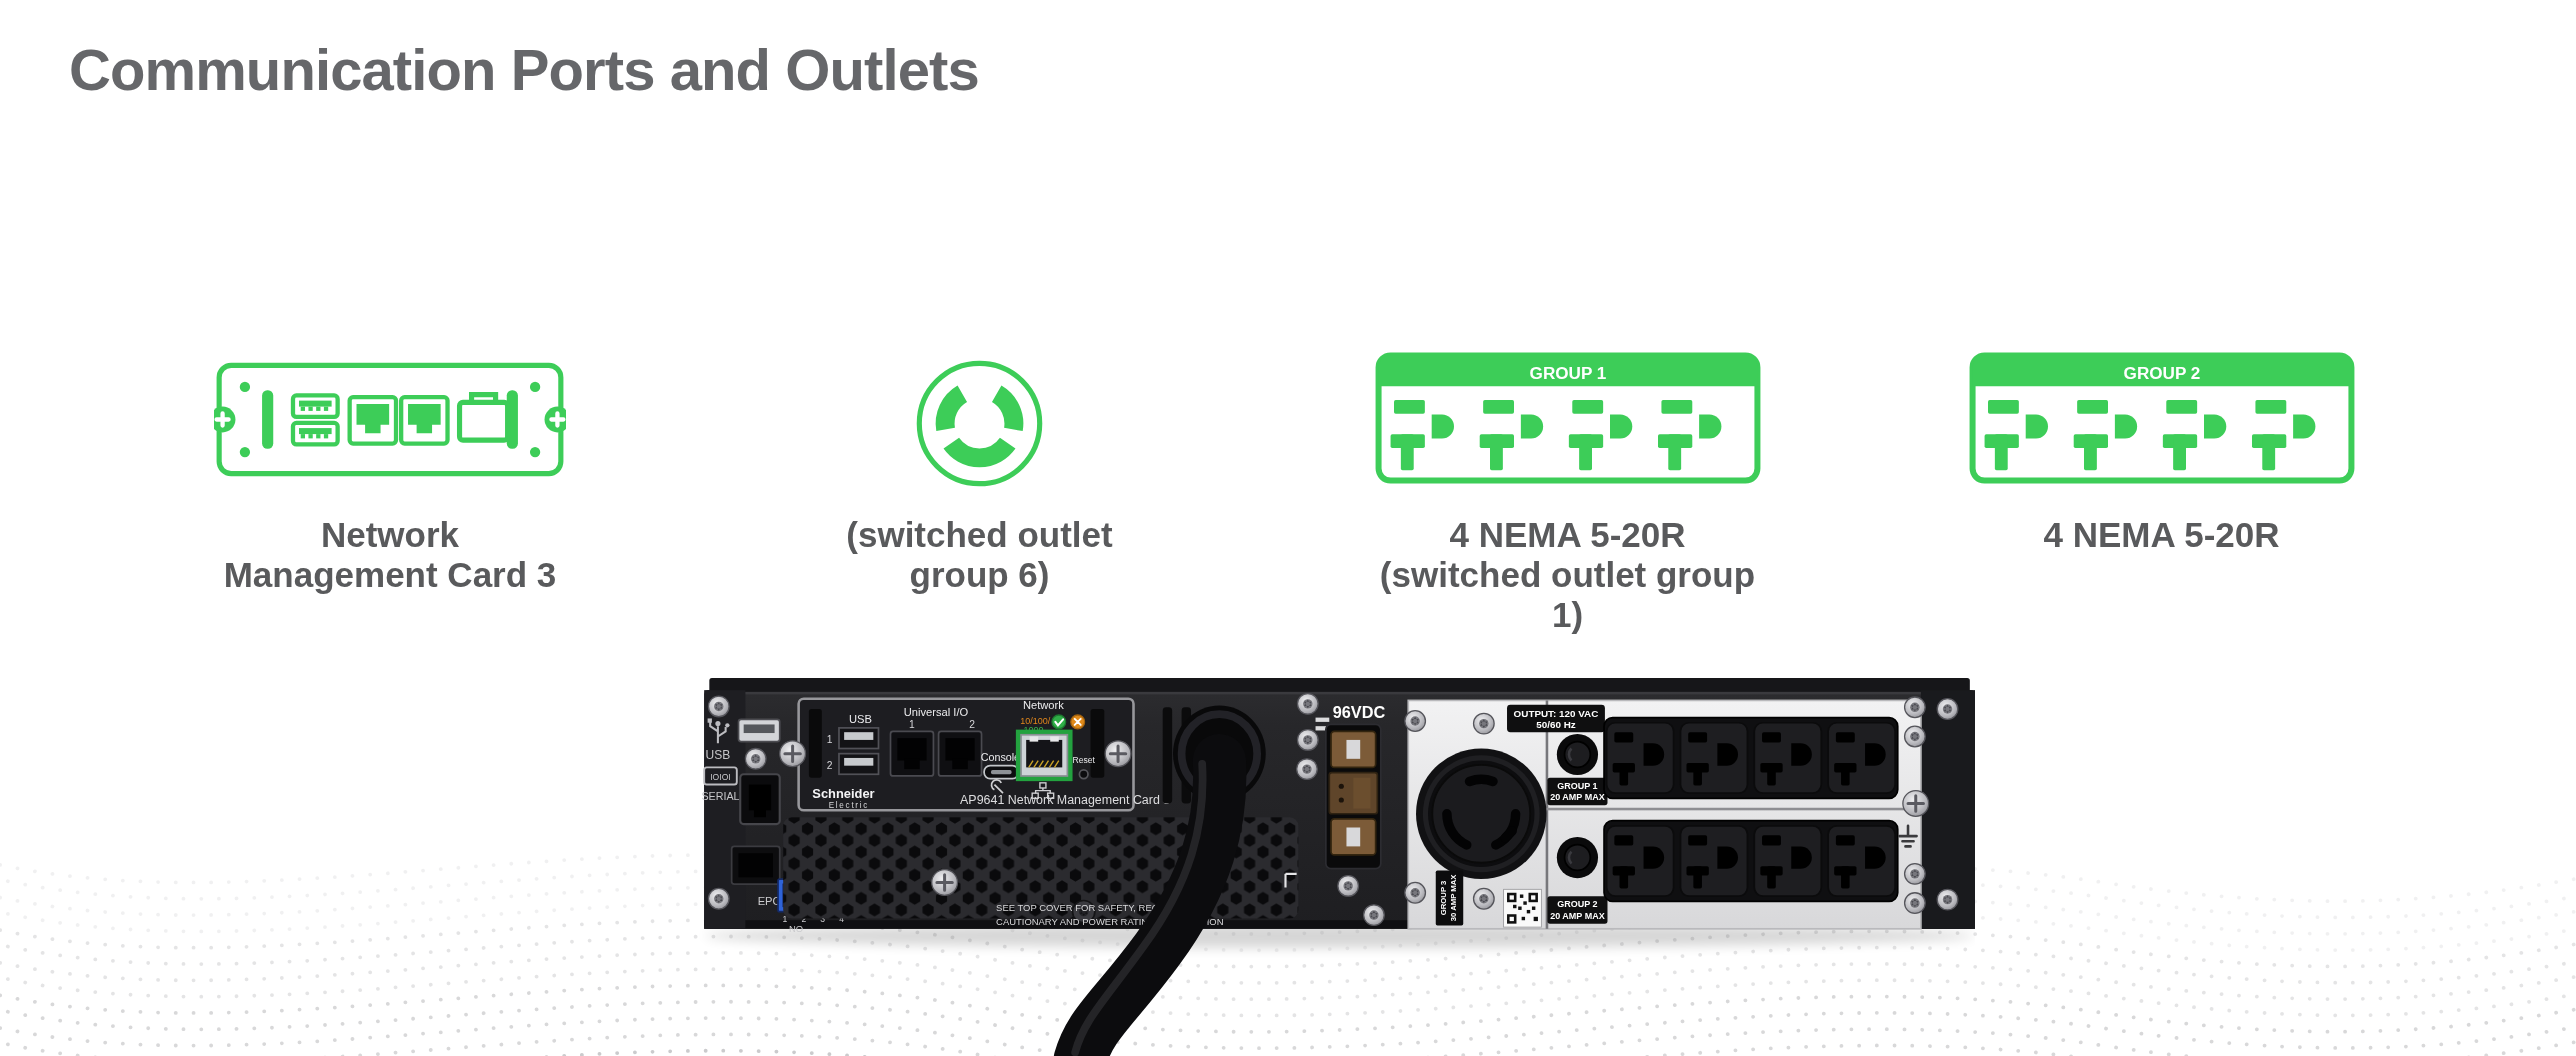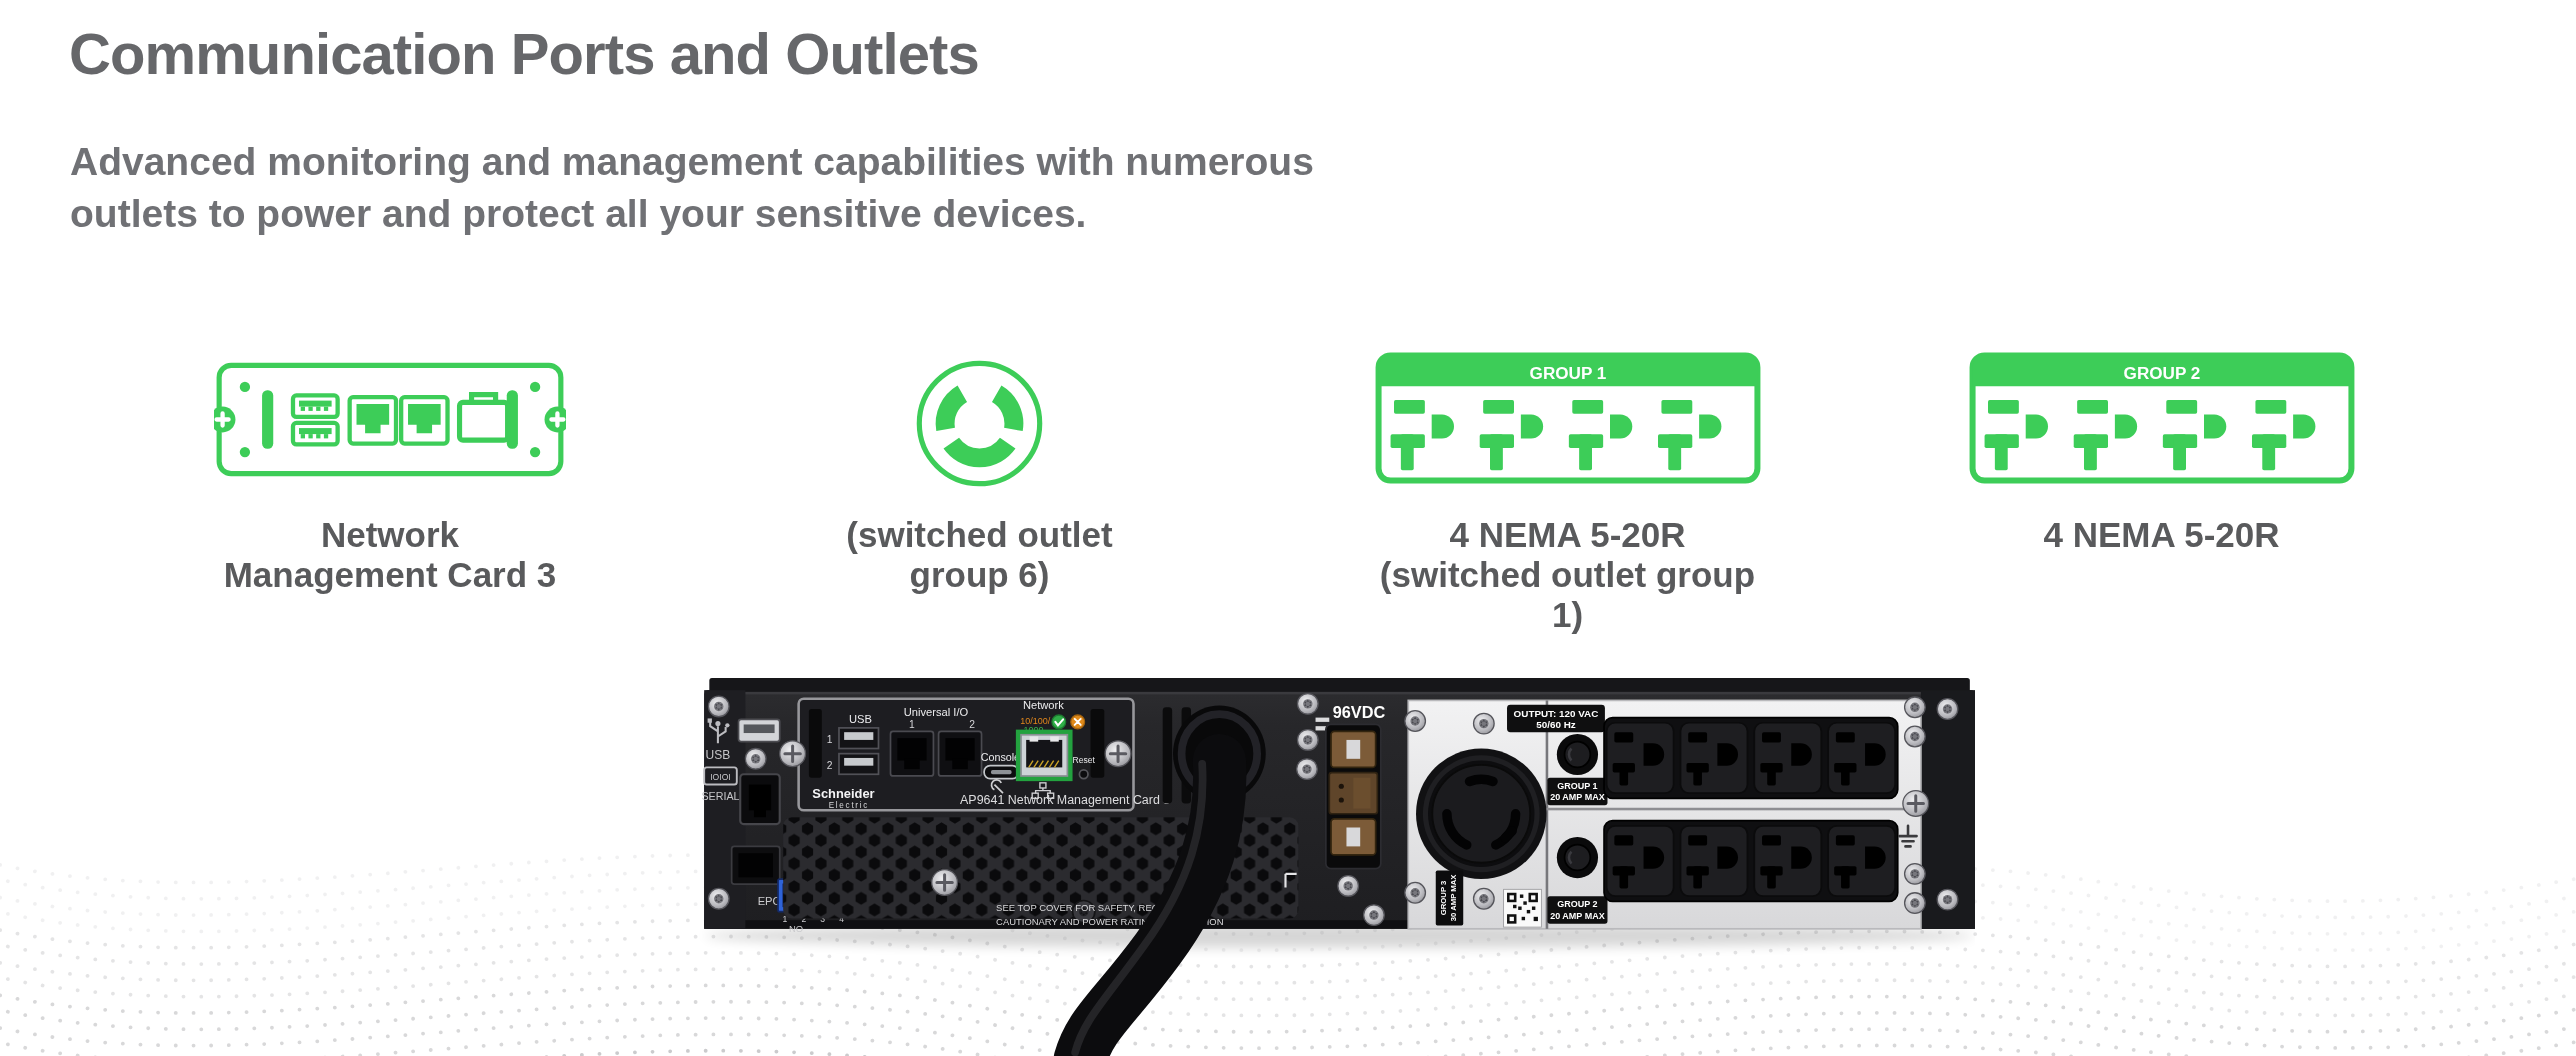--- a/index.html
+++ b/index.html
@@ -1,19 +1,19 @@
 <!DOCTYPE html>
 <html style="--green: #3dcd58; --title_gray: #66676a; --subtitle_gray: #707175; --caption_gray: #595a5c; --panel_dark: #232326; --led_orange: #e08a1a;font-size:13.7px"><head>
 <meta charset="utf-8">
 <style>
   html,body{margin:0;padding:0;background:#fff;}
   body{width:2576px;height:1056px;overflow:hidden;font-family:"Liberation Sans",sans-serif;}
   .page{position:relative;width:2576px;height:1056px;background:#ffffff;overflow:hidden;}
 
-  .title{position:absolute;left:69px;top:20px;font-size:58px;font-weight:700;
+  .title{position:absolute;left:69px;top:36px;font-size:58px;font-weight:700;
          color:var(--title_gray,#66676a);letter-spacing:-0.9px;white-space:nowrap;}
   .subtitle{position:absolute;left:70px;top:136px;font-size:39px;font-weight:700;
             color:var(--subtitle_gray,#707175);line-height:52px;white-space:nowrap;}
 
   .feature{position:absolute;top:347px;text-align:center;z-index:3;}
   .feature .icon-wrap{height:168px;display:flex;align-items:flex-start;justify-content:center;}
   .f1{left:197px;width:386px;}  .f1 svg{margin-top:13.7px;}
   .f2{left:829px;width:301px;}  .f2 svg{margin-top:12px;}
   .f3{left:1370px;width:395px;} .f3 svg{margin-top:5.2px;}
   .f4{left:1964px;width:395px;} .f4 svg{margin-top:5.2px;}
@@ -53,24 +53,20 @@
           <use href="#wv" y="209" x="9"></use>
       </g>
       <g opacity="0.60">
         <use href="#wv" y="228"></use>
           <use href="#wv" y="247" x="9"></use>
       </g>
     </g>
   </svg>
 
   <div class="title">Communication Ports and Outlets</div>
-  <div class="subtitle">
-    <div>Advanced monitoring and management capabilities with numerous</div>
-    <div>outlets to power and protect all your sensitive devices.</div>
-  </div>
 
   <div class="feature f1">
     <div class="icon-wrap">
       <svg width="352" height="117" viewBox="0 0 410 136">
         <g stroke="var(--green,#3dcd58)" fill="none" stroke-width="6">
           <rect x="6" y="5" width="398" height="126" rx="14"></rect>
         </g>
         <g fill="var(--green,#3dcd58)">
           <circle cx="10" cy="68" r="15"></circle>
             <circle cx="400" cy="68" r="15"></circle>

